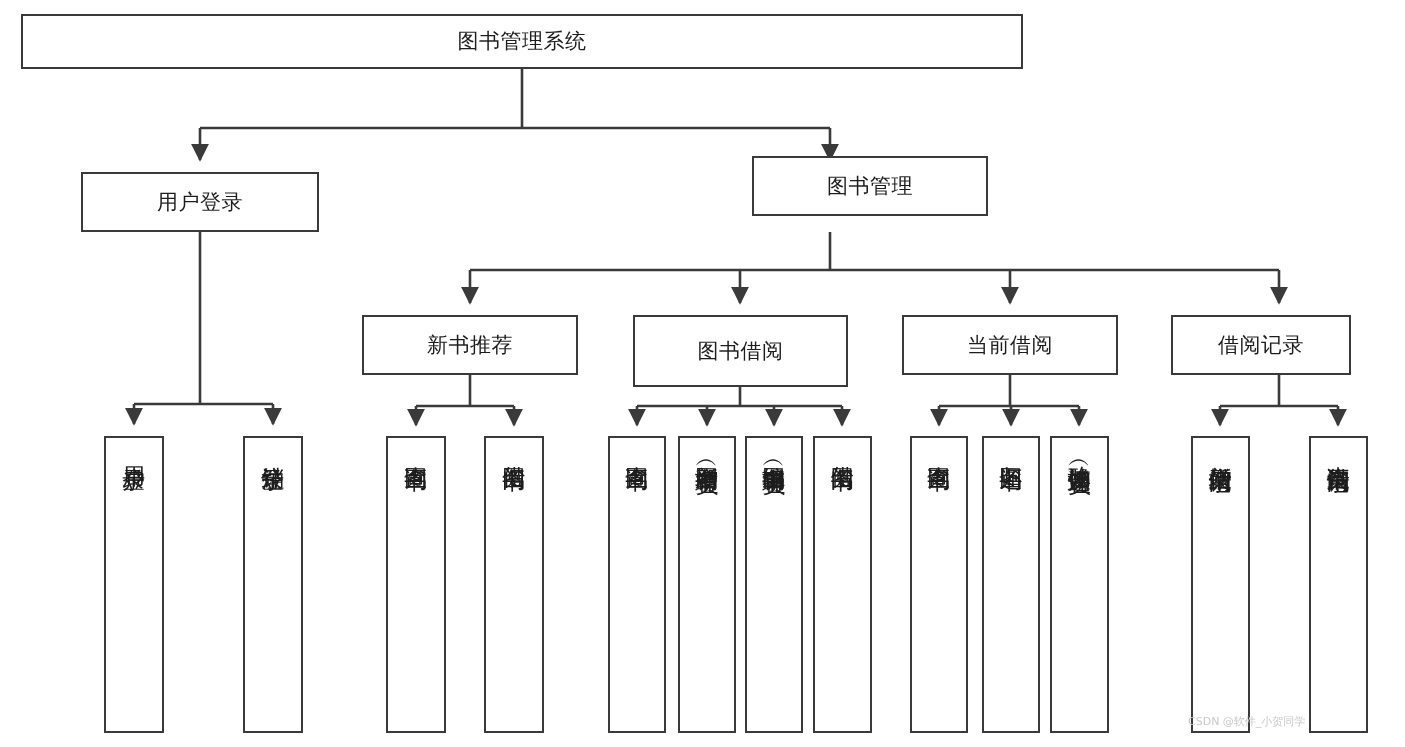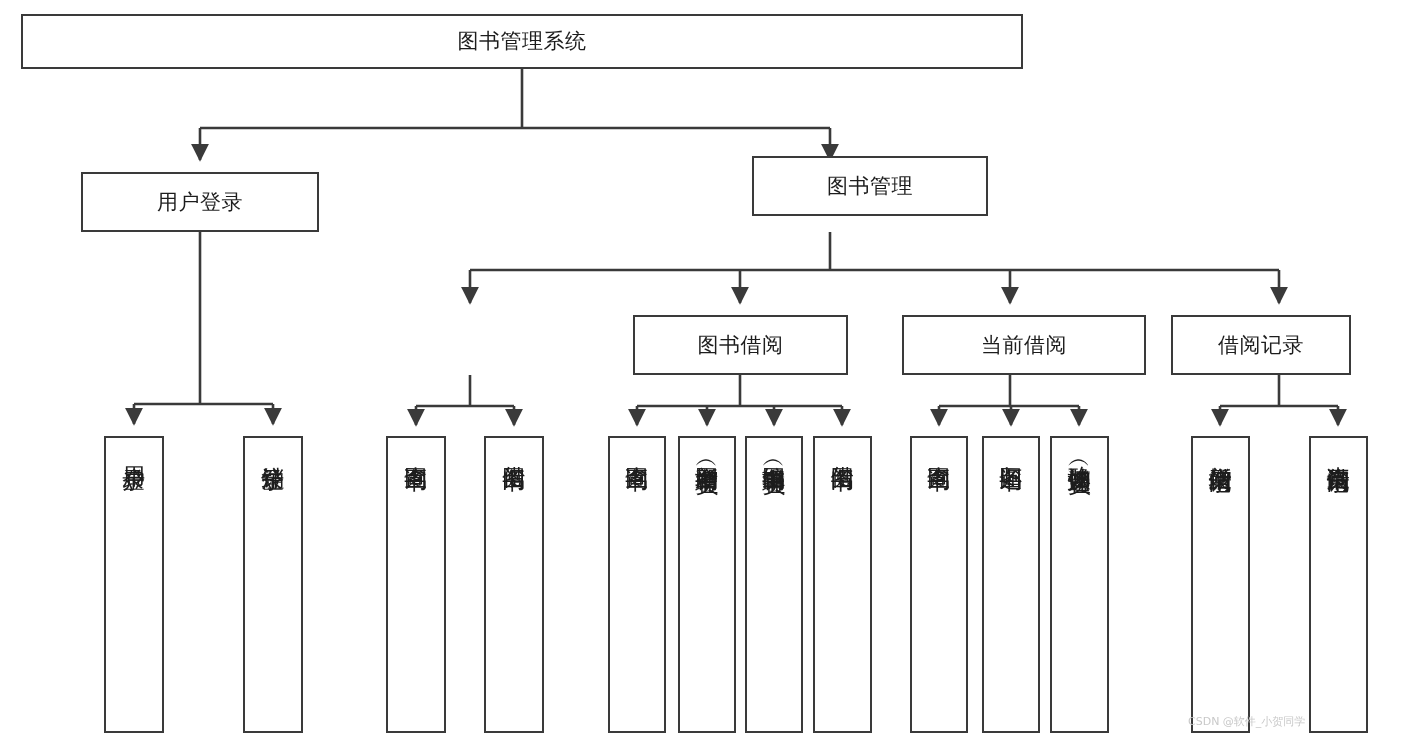--- a/index.html
+++ b/index.html
@@ -122,24 +122,27 @@
     <span class="lbl">图书管理系统</span>
   </div>
 
   <div class="node h" style="left:81px; top:172px; width:238px; height:60px;">
     <span class="lbl">用户登录</span>
   </div>
   <div class="node h" style="left:711px; top:156px; width:236px; height:60px;margin-left:41px;">
     <span class="lbl">图书管理</span>
   </div>
 
-  <div class="node h" style="left:633px; top:315px; width:215px; height:60px;">
+  <div class="node h" style="left:362px; top:315px; width:216px; height:60px;">
+    <span class="lbl">新书推荐</span>
+  </div>
+  <div class="node h" style="left:633px; top:315px; width:215px; height:72px;">
     <span class="lbl">图书借阅</span>
   </div>
-  <div class="node h" style="left:902px; top:315px; width:244px; height:60px;">
+  <div class="node h" style="left:902px; top:315px; width:216px; height:60px;">
     <span class="lbl">当前借阅</span>
   </div>
   <div class="node h" style="left:1171px; top:315px; width:180px; height:60px;">
     <span class="lbl">借阅记录</span>
   </div>
 
   <div class="node v" style="left:104px; top:436px; width:60px; height:297px;">
     <span class="lbl">用户登录</span>
   </div>
   <div class="node v" style="left:243px; top:436px; width:60px; height:297px;">

